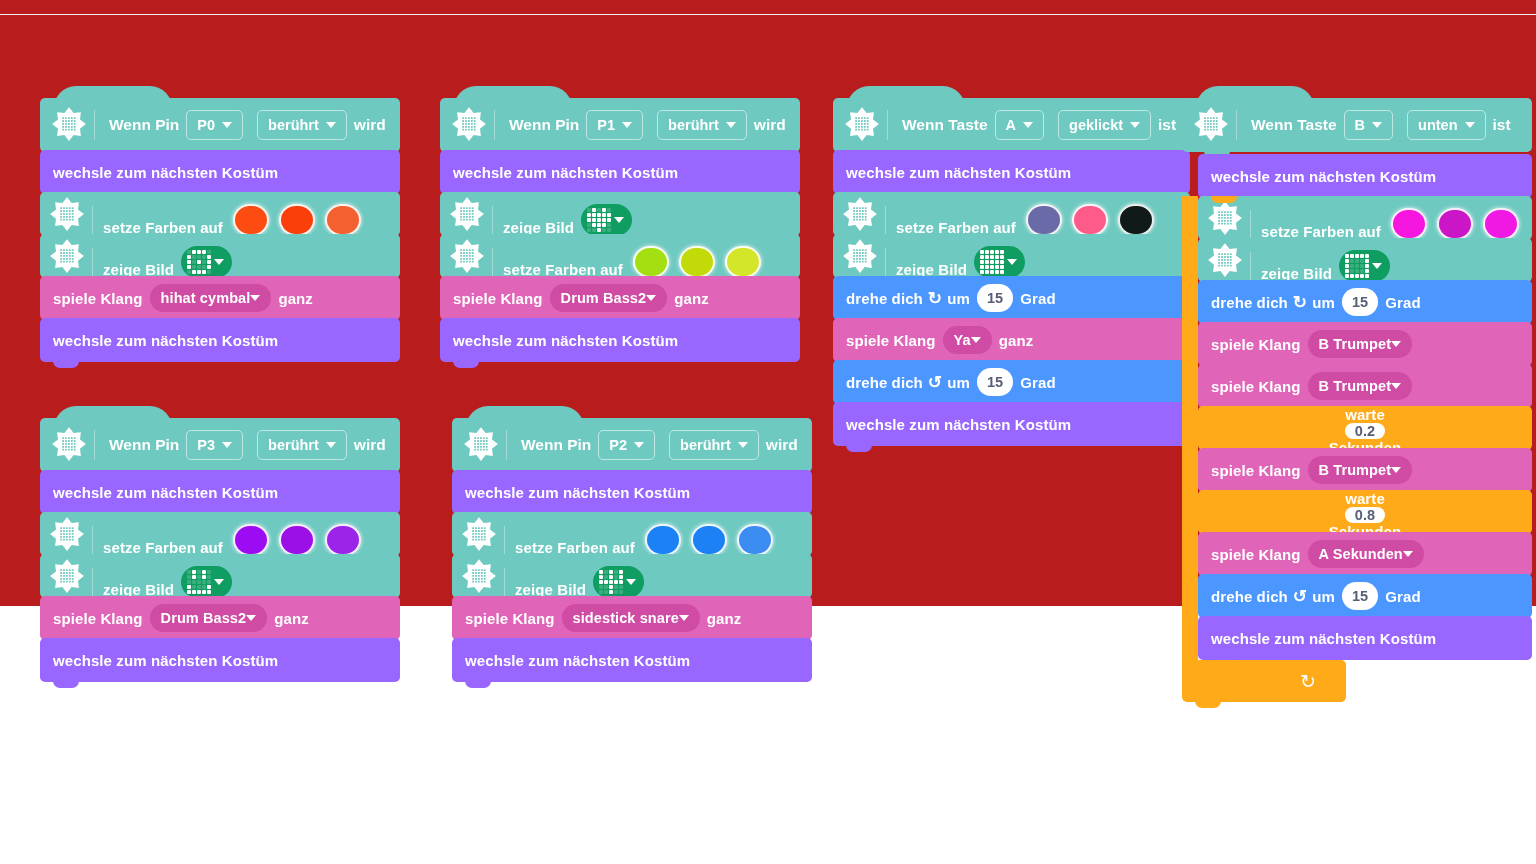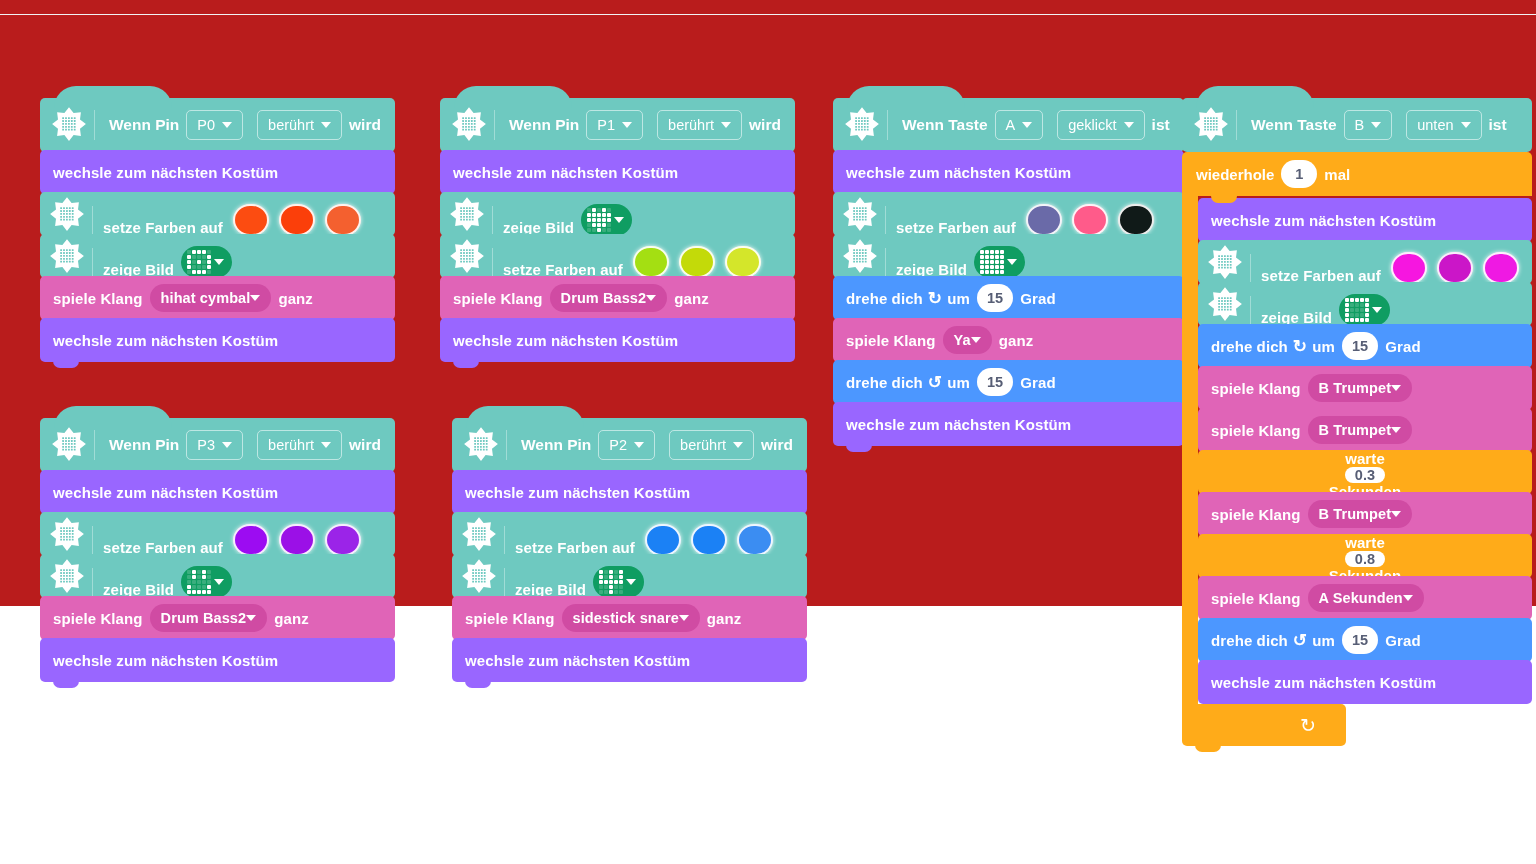--- a/index.html
+++ b/index.html
@@ -109,21 +109,21 @@
   
   .ddo {
     position: relative; z-index: 2;
     display: inline-flex; align-items: center; gap: 7px;
     height: 30px;
     padding: 0 10px;
     margin: 0 7px;
     border: 1px solid rgba(255,255,255,0.55);
     border-radius: 5px;
     font-size: 14.5px;
-    font-weight: normal;
+    font-weight: bold;
     color: #ffffff;
   }
   
   .dds {
     display: inline-flex; align-items: center; 
     height: 28px;
     padding: 0 11px;
     margin: 0 7px;
     border-radius: 16px;
     font-size: 14.5px;
@@ -790,25 +790,20 @@
           <span>B</span>
           <span class="caret"></span>
         </span>
         <span class="ddo">
           <span>unten</span>
           <span class="caret"></span>
         </span>
         <span>ist</span>
       </div>
       <div class="cblock">
-        <div class="c-top">
-          <span>wiederhole</span>
-          <span class="num">1</span>
-          <span>mal</span>
-        </div>
         <div class="c-notch-in"></div>
         <div class="c-left"></div>
         <div class="c-body">
           <div class="blk c-looks" style="margin-left: 0px;">
             <span>wechsle zum nächsten Kostüm</span>
           </div>
           <div class="blk c-microbit" style="padding-left: 6px; margin-left: 0px;">
             <span class="mb-icon">
               <svg viewBox="0 0 42 42">
                 <path fill="#ffffff" d="M21 3.2 25.6 9.1 32.9 8.2 32.0 15.5 37.9 20.1 32.0 24.7 32.9 32.0 25.6 31.1 21 37.0 16.4 31.1 9.1 32.0 10.0 24.7 4.1 20.1 10.0 15.5 9.1 8.2 16.4 9.1Z"></path>
@@ -931,21 +926,21 @@
           </div>
           <div class="blk c-sound" style="margin-left: 0px;">
             <span>spiele Klang</span>
             <span class="dds snd">
               <span>B Trumpet</span>
               <span class="caret"></span>
             </span>
           </div>
           <div class="blk c-control" style="margin-left: 0px;">
             <span>warte</span>
-            <span class="num">0.3</span>
+            <span class="num">0.2</span>
             <span>Sekunden</span>
           </div>
           <div class="blk c-sound" style="margin-left: 0px;">
             <span>spiele Klang</span>
             <span class="dds snd">
               <span>B Trumpet</span>
               <span class="caret"></span>
             </span>
           </div>
           <div class="blk c-control" style="margin-left: 0px;">

